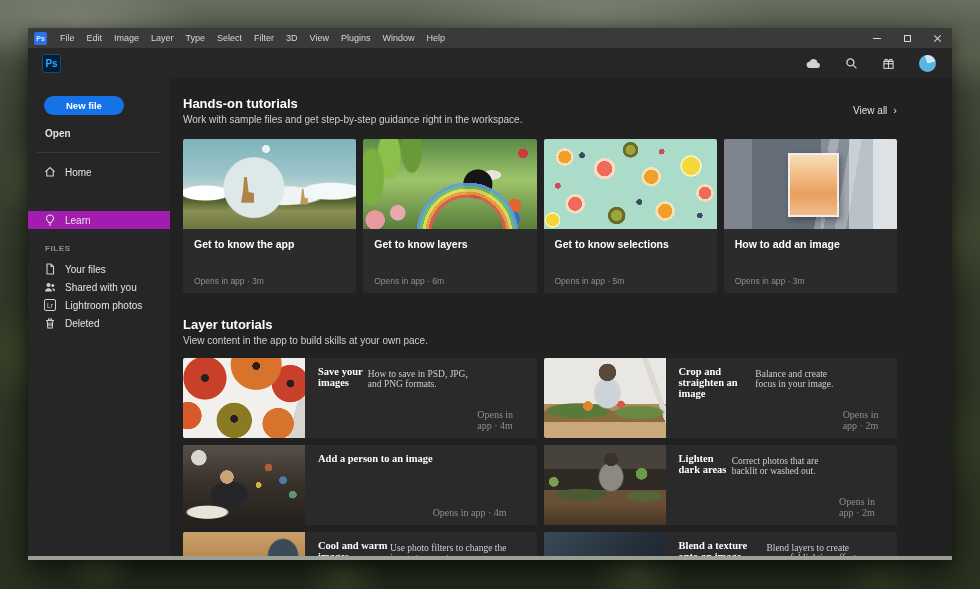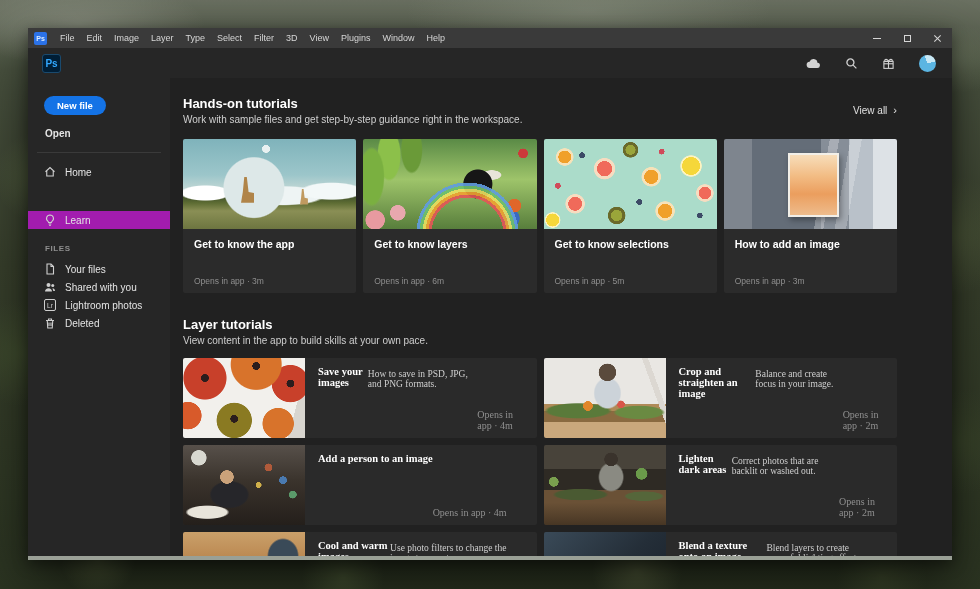--- a/index.html
+++ b/index.html
@@ -55,21 +55,21 @@
   .app-icons svg { display:block; }
   .avatar { width:17px; height:17px; border-radius:50%;
             background:conic-gradient(from -20deg, #c8e8f5 0 95deg, #5bb5e2 95deg 360deg); }
 
   
   .wbody { flex:1; display:flex; min-height:0; }
 
   
   .sidebar { width:142px; background:#262626; flex-shrink:0; padding-top:17px; color:#e4e4e4; }
   .btn-new { display:inline-block; margin-left:16px; background:#1473e6; color:#fff; border:none;
-             border-radius:11px; padding:4px 13px; font-size:9.5px; font-weight:bold; cursor:pointer;
+             border-radius:11px; padding:4px 22px; font-size:9.5px; font-weight:bold; cursor:pointer;
              font-family:inherit; }
   .side-open { margin:13px 0 0 17px; font-size:10px; font-weight:bold; cursor:pointer; }
   .side-div { border:none; border-top:1px solid #3a3a3a; margin:13px 9px 10px 9px; }
   .side-item { display:flex; align-items:center; gap:9px; height:18px; padding-left:16px;
                font-size:10px; cursor:pointer; color:#e4e4e4; }
   .side-item.sel { background:#a21caf;margin-top:30px; }
   .side-item svg { flex-shrink:0; color:#cfcfcf; }
   .files-label { margin:15px 0 7px 17px; font-size:8px; letter-spacing:.6px; color:#8f8f8f; font-weight:bold; }
   .lr-badge { width:12px; height:12px; border:1px solid #cfcfcf; border-radius:2px; font-size:6.5px;
               display:flex; align-items:center; justify-content:center; color:#cfcfcf; }

